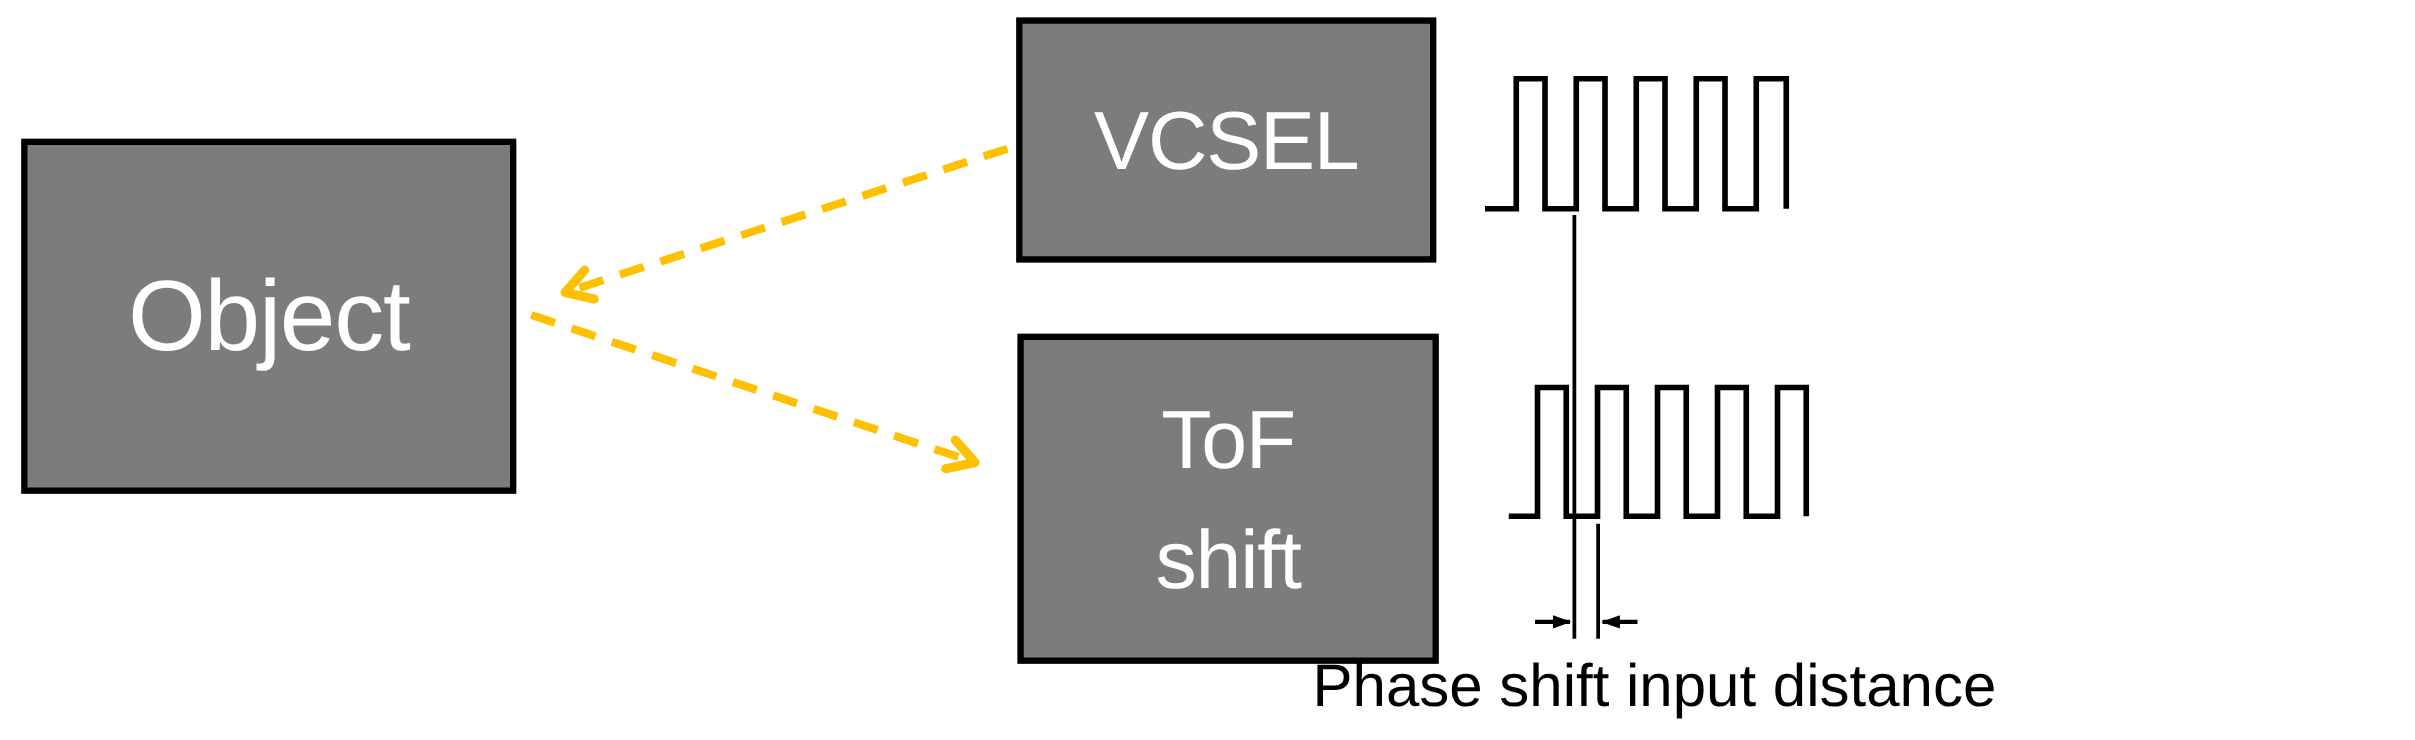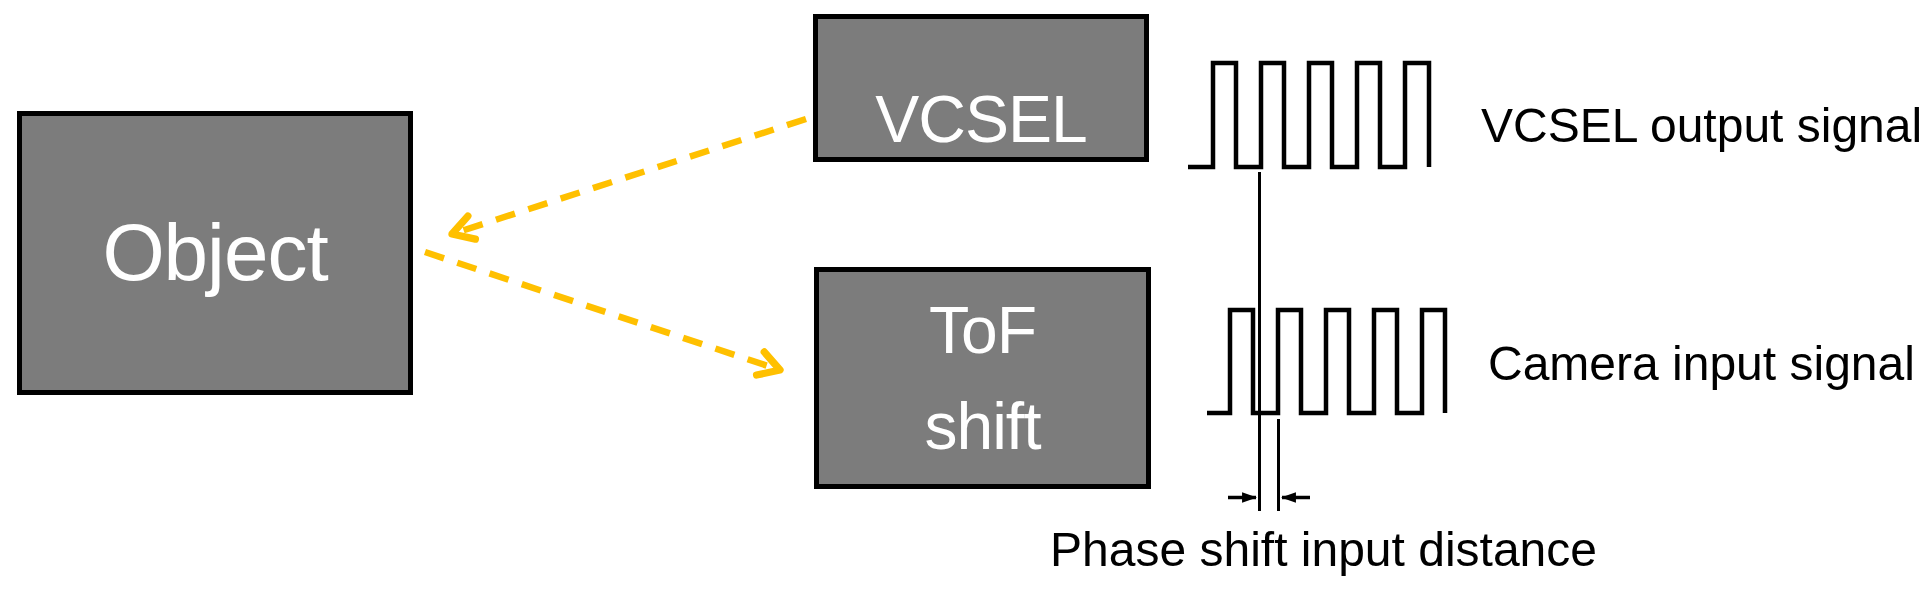--- a/index.html
+++ b/index.html
@@ -28,27 +28,26 @@
     text-align: center;
     letter-spacing: -1px;
   }
   #object-box {
     left: 17px; top: 111px;
     width: 396px; height: 284px;
     font-size: 80px;
   }
   #vcsel-box {
     left: 813px; top: 14px;
-    width: 336px; height: 148px;
+    width: 336px; height: 196px;
     font-size: 66px;
-    justify-content: flex-end;
   }
   #tof-box {
     left: 814px; top: 267px;
-    width: 337px; height: 222px;
+    width: 337px; height: 264px;
     font-size: 66px;
     line-height: 96px;
   }
   .box-label { white-space: nowrap; }
   #overlay {
     position: absolute;
     left: 0; top: 0;
     width: 1932px;
     height: 592px;
     pointer-events: none;
@@ -137,17 +136,15 @@
     <path class="signal-line" d="M1207 413 H1230 V310 H1253 V413 H1278 V310 H1301 V413 H1326 V310 H1349 V413
              H1374 V310 H1397 V413 H1422 V310 H1445 V413"></path>
 
     <line class="ref-line" x1="1259.5" y1="172" x2="1259.5" y2="511"></line>
     <line class="ref-line" x1="1278.5" y1="419" x2="1278.5" y2="511"></line>
 
     <line class="dim-line" x1="1228" y1="497.5" x2="1256" y2="497.5" marker-end="url(#dimArrow)"></line>
     <line class="dim-line" x1="1310" y1="497.5" x2="1282" y2="497.5" marker-end="url(#dimArrow)"></line>
   </svg>
 
-  <div id="vcsel-signal-label" class="annot">VCSEL output signal</div>
-  <div id="camera-signal-label" class="annot">Camera input signal</div>
   <div id="phase-shift-label" class="annot">Phase shift input distance</div>
 
 </div>
 
 </body></html>

